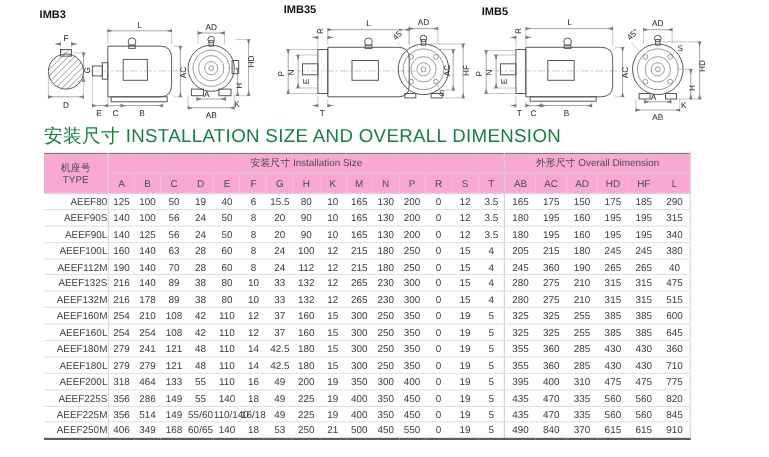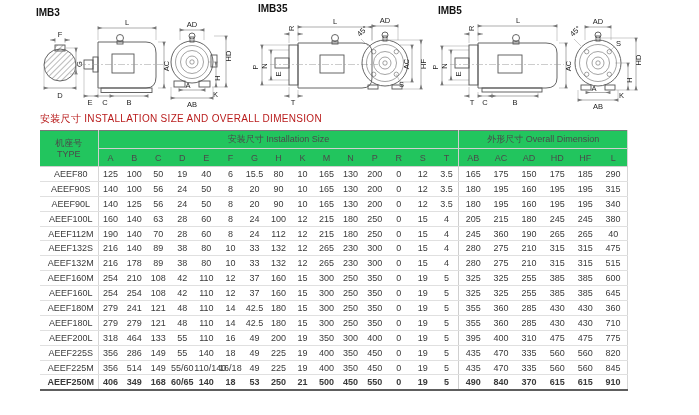--- a/index.html
+++ b/index.html
@@ -10,35 +10,35 @@
   .ln{fill:none;stroke:#555;stroke-width:0.9;}
   .lnthin{fill:none;stroke:#666;stroke-width:0.6;}
   .hatchfill{stroke:#555;stroke-width:0.9;fill:url(#hatch);}
   .cl{stroke:#9a9a9a;stroke-width:0.5;stroke-dasharray:7 2 2 2;fill:none;}
   .dim{stroke:#777;stroke-width:0.6;fill:none;}
   .ext{stroke:#999;stroke-width:0.5;fill:none;}
   .lbl{font-family:"Liberation Sans",sans-serif;font-size:7.5px;fill:#222;}
   .glbl{font-family:"Liberation Sans",sans-serif;font-size:10px;font-weight:bold;fill:#111;}
   .mid{text-anchor:middle;}
   
-  .title{margin:2px 0 4px 40px;font-size:10px;color:#b91c1c;letter-spacing:0.3px;}
+  .title{margin:2px 0 4px 40px;font-size:17px;color:#15803d;letter-spacing:0.3px;}
   
   table{border-collapse:collapse;table-layout:fixed;width:588px;margin-left:40px;
         font-size:9px;color:#3a3a3a;border-top:1.5px solid #787878;
         border-bottom:2px solid #5e5e5e;border-right:1px solid #d6d6d6;}
-  thead th{background:#22c55e;font-weight:normal;color:#4a4a4a;
+  thead th{background:#f9a8d4;font-weight:normal;color:#4a4a4a;
            border-bottom:1px solid #cfcfcf;padding:0;}
   th.type-h{border-right:1px solid #cfcfcf;font-size:8.5px;line-height:11px;}
   tr.group-row th{height:17px;font-size:9px;}
   tr.letters-row th{height:17px;font-size:9px;}
   th.overall-group{border-left:1px solid #cfcfcf;}
   tbody td{text-align:center;height:13.9px;padding:0;border-bottom:1px solid #e0e0e0;
            font-size:9px;}
-  tbody tr:last-child td{border-bottom:none;font-weight:bold;}
-  td.type-cell{text-align:center;padding-left:4px;border-right:1px solid #d6d6d6;}
+  tbody tr:last-child td{border-bottom:none;}
+  td.type-cell{text-align:right;padding-left:4px;border-right:1px solid #d6d6d6;}
   .group-end{border-right:1px solid #cfcfcf !important;}
 </style>
 </head>
 <body>
 
 <svg id="drawings" width="699" height="110" viewBox="0 0 699 110">
   <defs>
     <pattern id="hatch" width="4" height="4" patternUnits="userSpaceOnUse" patternTransform="rotate(45)">
       <line x1="0" y1="0" x2="0" y2="4" stroke="#777" stroke-width="1"></line>
     </pattern>

